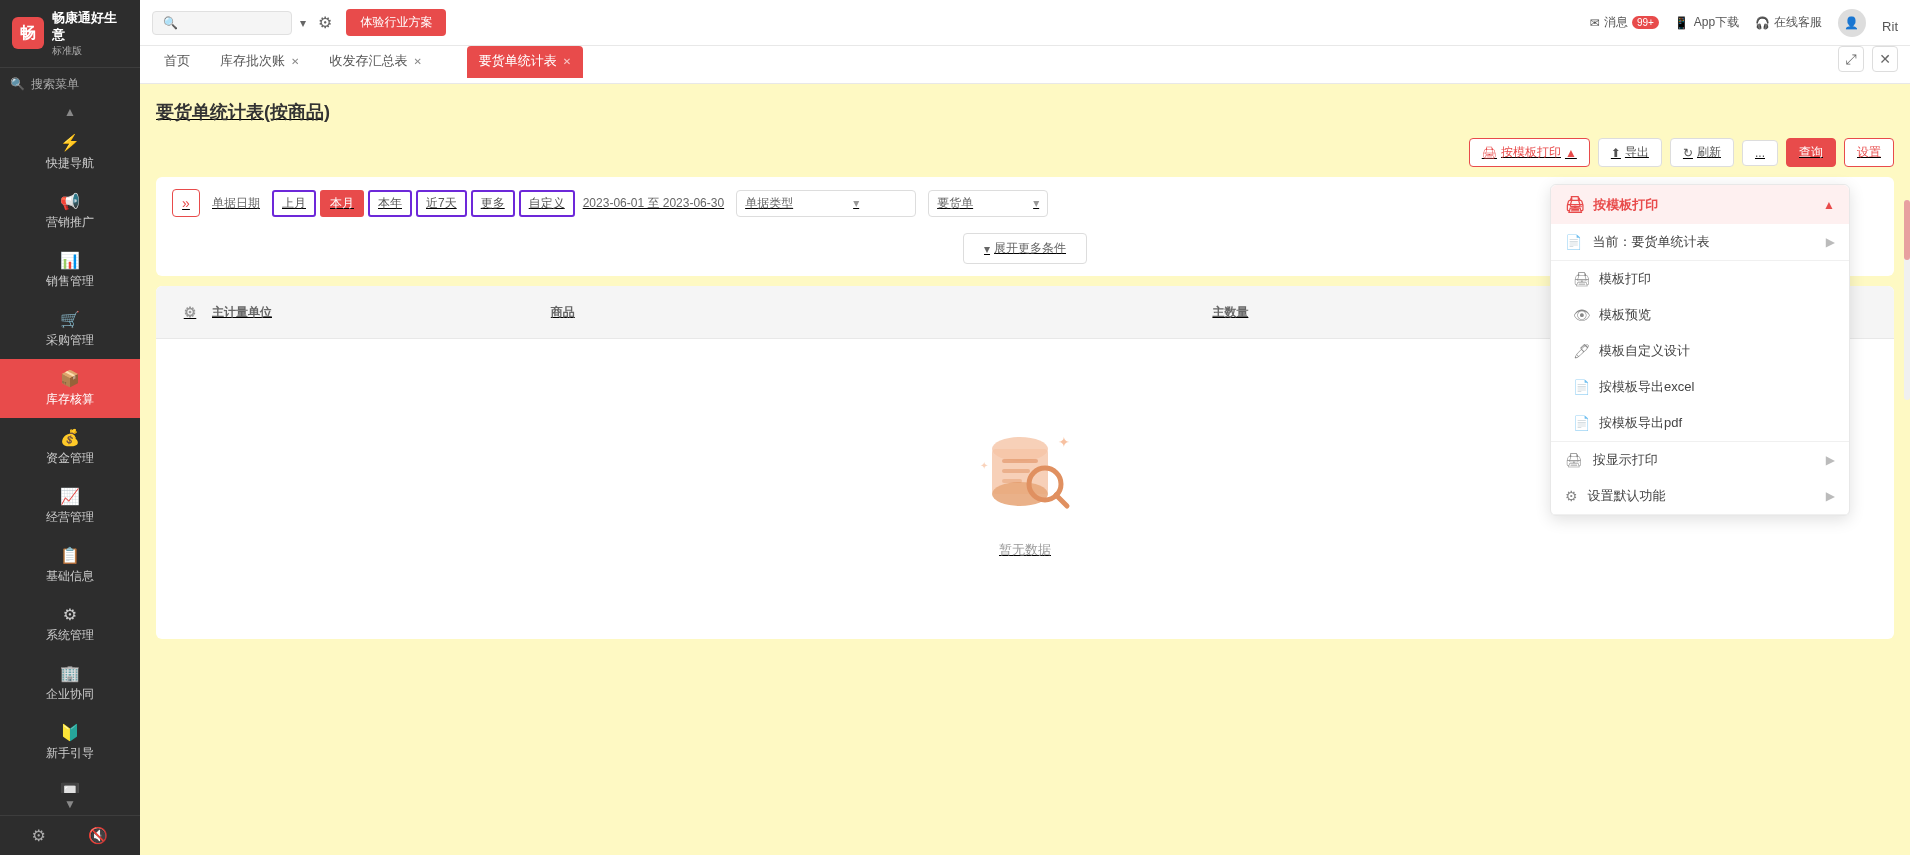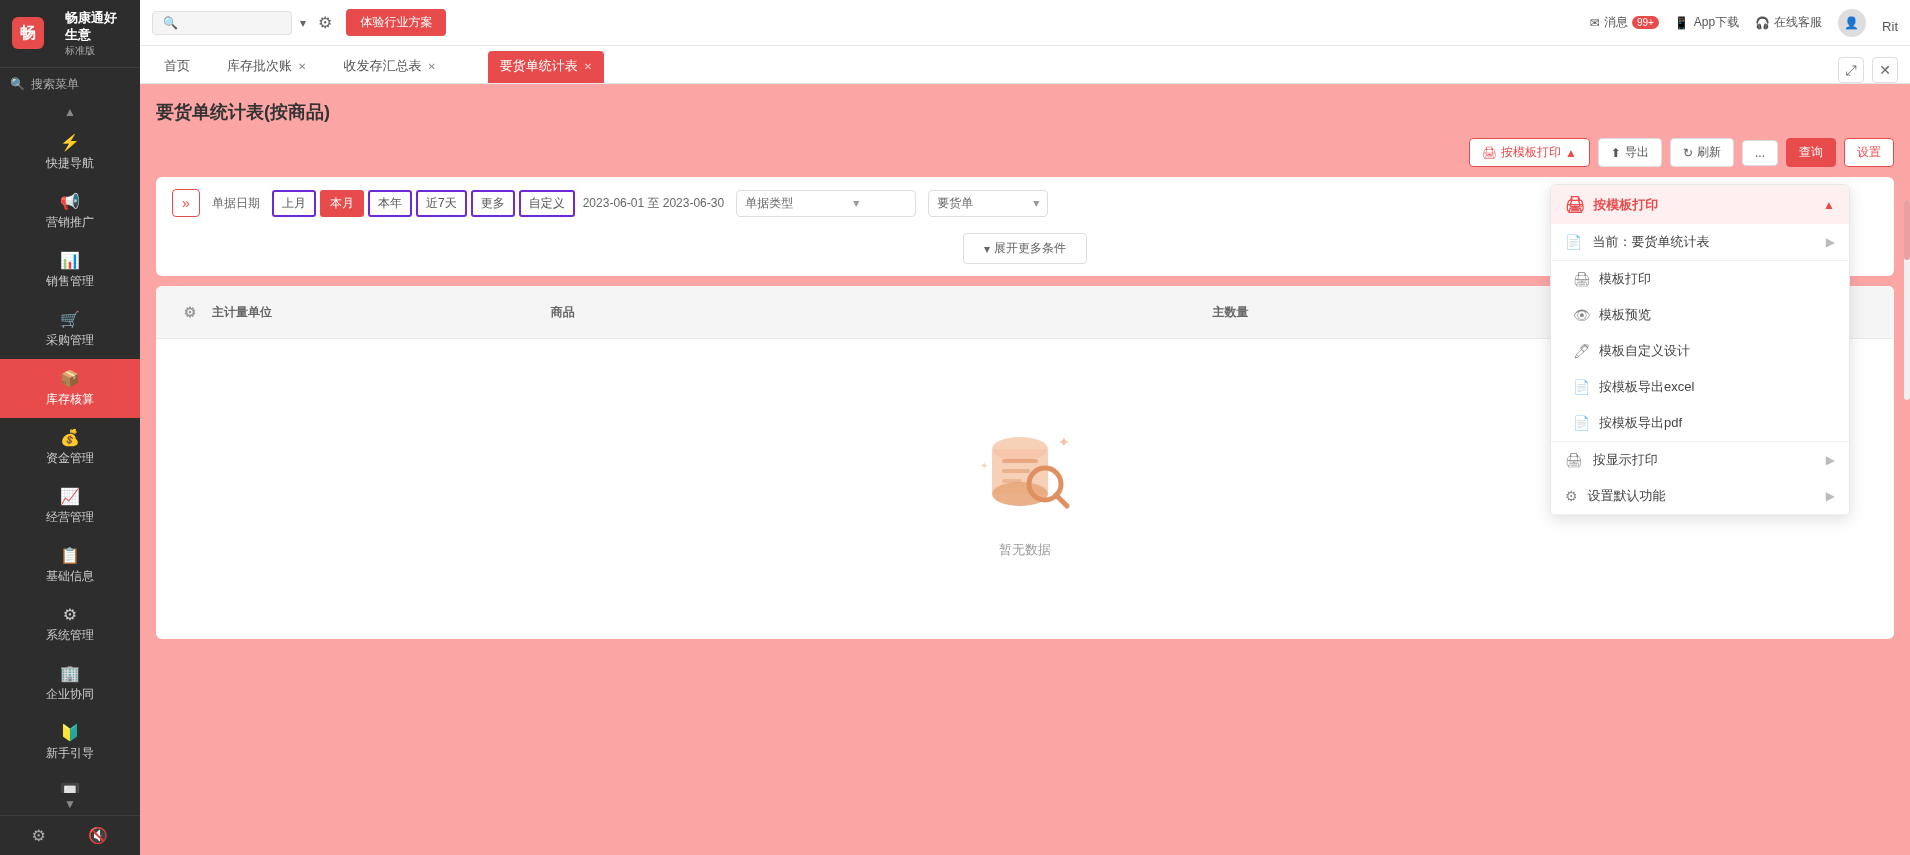--- a/index.html
+++ b/index.html
@@ -27,21 +27,21 @@
       border-radius: 6px;
       display: flex;
       align-items: center;
       justify-content: center;
       color: white;
       font-size: 16px;
       font-weight: bold;
       flex-shrink: 0;
     }
     .logo-text {
-      margin-left: 21px;
+      margin-left: 8px;
       color: white;
       font-size: 12px;
       line-height: 1.3;
     }
     .logo-text .main { font-size: 13px; font-weight: bold; }
     .logo-text .sub { font-size: 10px; color: #aaa; }
 
     .sidebar-search {
       padding: 8px 10px;
       display: flex;
@@ -163,26 +163,26 @@
       align-items: center;
       justify-content: center;
       font-size: 12px;
       color: #666;
     }
 
     
     .tabs-bar {
       background: white;
       display: flex;
-      align-items: flex-end;
+      align-items: flex-start;
       border-bottom: 1px solid #e8e8e8;
       padding: 0 12px;
       height: 38px;
       flex-shrink: 0;
-      gap: 13px;
+      gap: 6px;
     }
     .tab {
       display: flex;
       align-items: center;
       padding: 6px 12px;
       font-size: 13px;
       cursor: pointer;
       border-radius: 4px 4px 0 0;
       color: #555;
       gap: 6px;
@@ -215,22 +215,23 @@
       cursor: pointer;
       color: #666;
       font-size: 14px;
     }
 
     
     .page-content {
       flex: 1;
       overflow-y: auto;
       padding: 16px;
-      background: #fca5a5;
+      background: #fef9c3;
       position: relative;
+      text-decoration: underline;
     }
 
     .page-title {
       font-size: 18px;
       font-weight: bold;
       color: #333;
       margin-bottom: 14px;
     }
 
     

